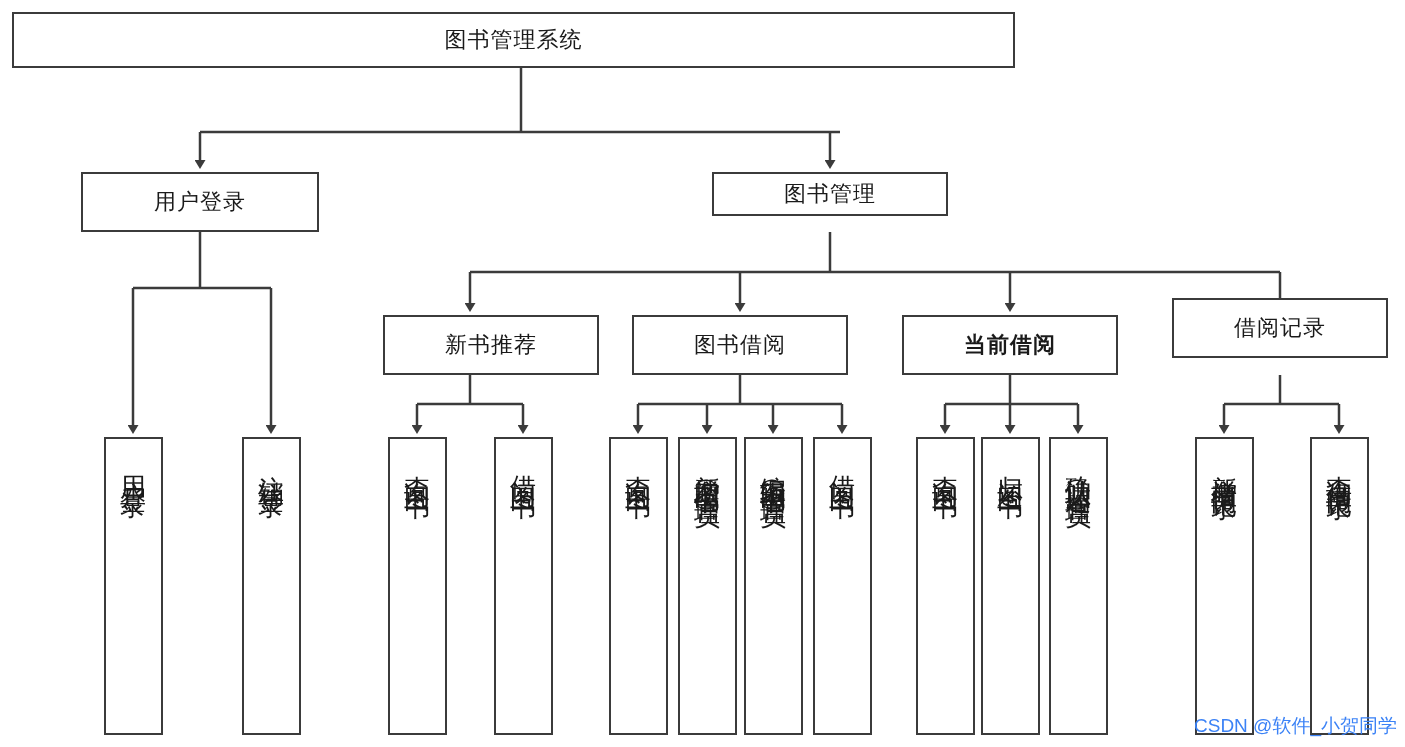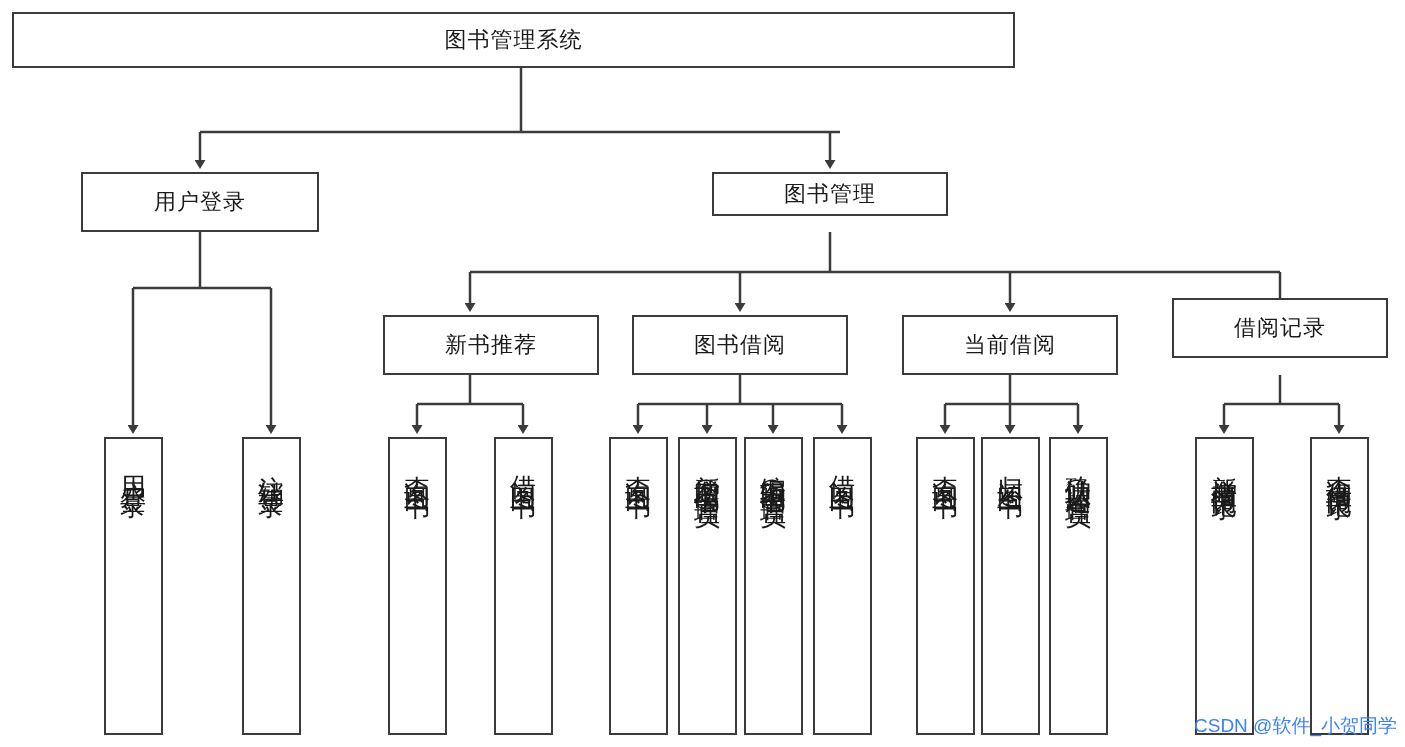--- a/index.html
+++ b/index.html
@@ -141,21 +141,21 @@
   </div>
 
   <div class="node h" style="left:362px; top:315px; width:216px; height:60px;margin-left:21px;">
     <span class="lbl">新书推荐</span>
   </div>
 
   <div class="node h" style="left:632px; top:315px; width:216px; height:60px;">
     <span class="lbl">图书借阅</span>
   </div>
 
-  <div class="node h" style="left:902px; top:315px; width:216px; height:60px;">
+  <div class="node h" style="left:902px; top:315px; width:216px; height:60px;font-weight:bold;">
     <span class="lbl">当前借阅</span>
   </div>
 
   <div class="node h" style="left:1172px; top:298px; width:216px; height:60px;">
     <span class="lbl">借阅记录</span>
   </div>
 
   <div class="node v" style="left:104px; top:437px; width:59px; height:298px;">
     <span class="lbl">用户登录</span>
   </div>

